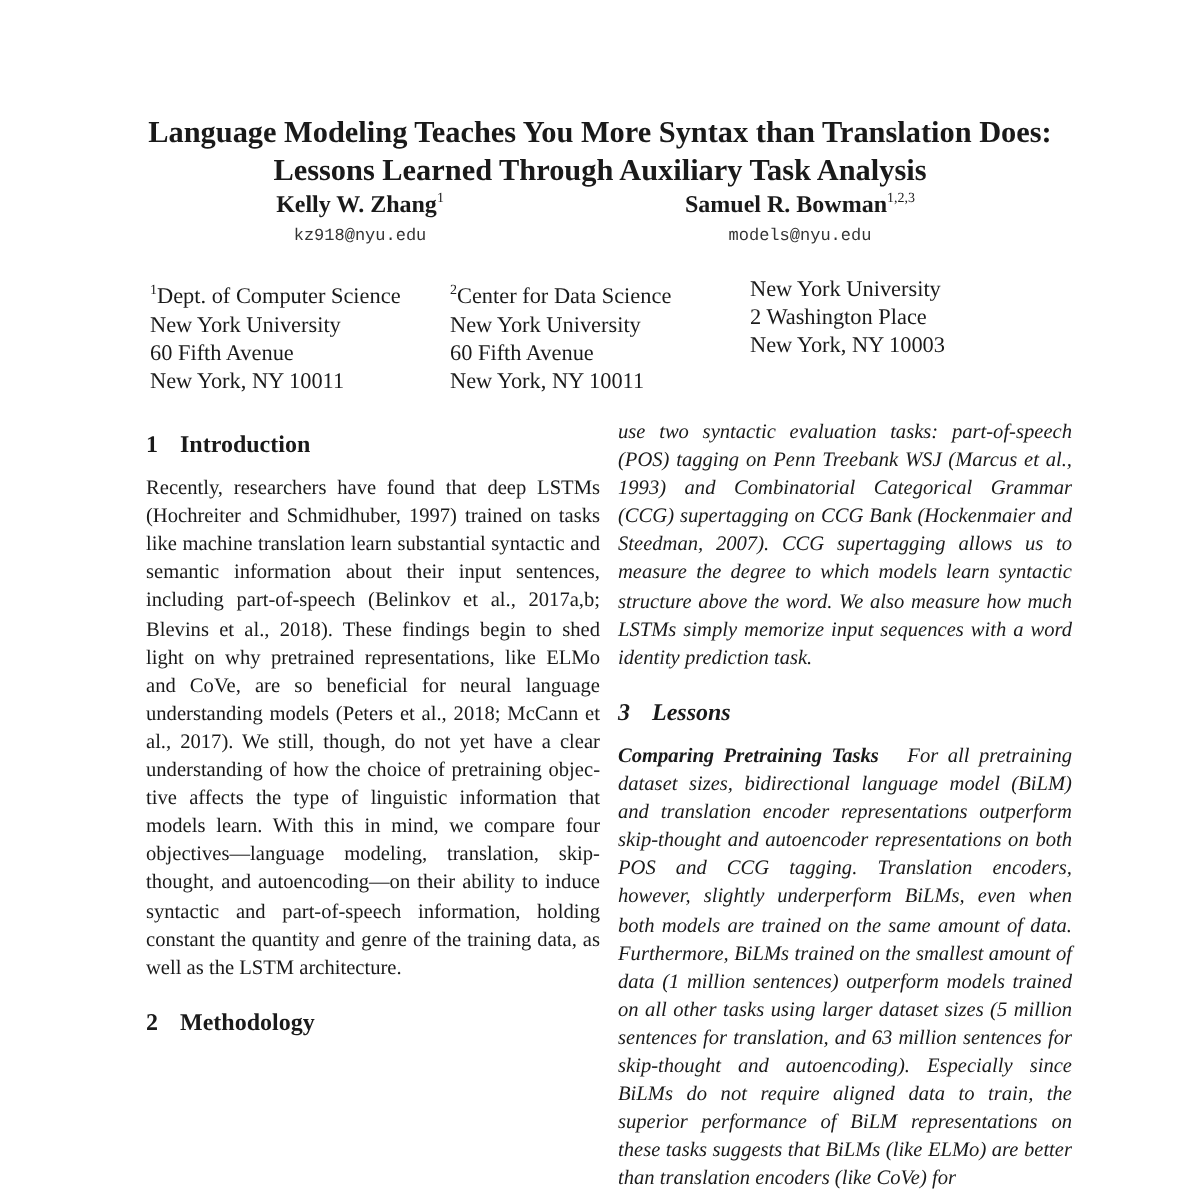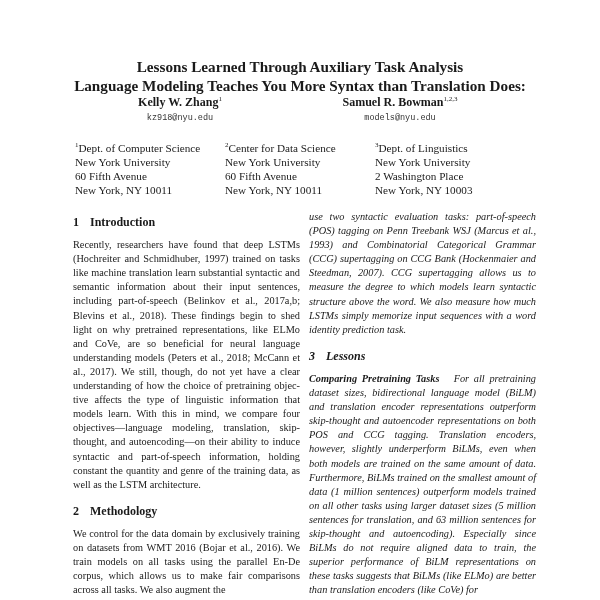--- a/index.html
+++ b/index.html
@@ -14,22 +14,22 @@
   .col p { margin: 0; }
   .h { font-weight: bold; font-size: 12px; margin: 0 0 9px 0; }
   .h .num { display: inline-block; width: 17px; }
   .runin { font-weight: bold; }
   .gap { height: 12px; }
 </style>
 </head>
 <body>
 
 <div class="title">
+  <div>Language Modeling Teaches You More Syntax than Translation Does:</div>
   <div>Lessons Learned Through Auxiliary Task Analysis</div>
-  <div>Language Modeling Teaches You More Syntax than Translation Does:</div>
 </div>
 
 <div class="author" style="left:110px;width:140px;">
   <span>Kelly W. Zhang</span><sup>1</sup>
 </div>
 <div class="email" style="left:110px;width:140px;">kz918@nyu.edu</div>
 
 <div class="author" style="left:320px;width:160px;">
   <span>Samuel R. Bowman</span><sup>1,2,3</sup>
 </div>
@@ -41,32 +41,30 @@
   <div>60 Fifth Avenue</div>
   <div>New York, NY 10011</div>
 </div>
 <div class="affil" style="left:225px;">
   <div><sup>2</sup><span>Center for Data Science</span></div>
   <div>New York University</div>
   <div>60 Fifth Avenue</div>
   <div>New York, NY 10011</div>
 </div>
 <div class="affil" style="left:375px;">
-  <div><sup>3</sup><span>Dept. of Linguistics</span></div>
   <div>New York University</div>
   <div>2 Washington Place</div>
   <div>New York, NY 10003</div>
 </div>
 
 <div class="col" style="left:73px; top:215px;">
   <div class="h"><span class="num">1</span><span>Introduction</span></div>
   <p>Recently, researchers have found that deep LSTMs (Hochreiter and Schmidhuber, 1997) trained on tasks like machine translation learn sub­stantial syntactic and semantic information about their input sentences, including part-of-speech (Belinkov et al., 2017a,b; Blevins et al., 2018). These findings begin to shed light on why pre­trained representations, like ELMo and CoVe, are so beneficial for neural language understanding models (Peters et al., 2018; McCann et al., 2017). We still, though, do not yet have a clear under­standing of how the choice of pretraining objec­tive affects the type of linguistic information that models learn.  With this in mind, we compare four objectives—language modeling, translation, skip-thought, and autoencoding—on their ability to induce syntactic and part-of-speech informa­tion, holding constant the quantity and genre of the training data, as well as the LSTM architecture.</p>
   <div class="gap"></div>
   <div class="h"><span class="num">2</span><span>Methodology</span></div>
-  <p>We control for the data domain by exclusively training on datasets from WMT 2016 (Bojar et al., 2016). We train models on all tasks using the par­allel En-De corpus, which allows us to make fair comparisons across all tasks. We also augment the</p>
 </div>
 
 <div class="col" style="left:309px; top:210px;font-style:italic;">
   <p>use two syntactic evaluation tasks: part-of-speech (POS) tagging on Penn Treebank WSJ (Marcus et al., 1993) and Combinatorial Categorical Gram­mar (CCG) supertagging on CCG Bank (Hocken­maier and Steedman, 2007).  CCG supertagging allows us to measure the degree to which models learn syntactic structure above the word. We also measure how much LSTMs simply memorize in­put sequences with a word identity prediction task.</p>
   <div class="gap"></div>
   <div class="h"><span class="num">3</span><span>Lessons</span></div>
   <p><span class="runin">Comparing Pretraining Tasks</span>&nbsp;&nbsp;&nbsp;<span>For all pretrain­ing dataset sizes, bidirectional language model (BiLM) and translation encoder representations outperform skip-thought and autoencoder repre­sentations on both POS and CCG tagging. Trans­lation encoders, however, slightly underperform BiLMs, even when both models are trained on the same amount of data.  Furthermore, BiLMs trained on the smallest amount of data (1 mil­lion sentences) outperform models trained on all other tasks using larger dataset sizes (5 million sentences for translation, and 63 million sentences for skip-thought and autoencoding).  Especially since BiLMs do not require aligned data to train, the superior performance of BiLM representations on these tasks suggests that BiLMs (like ELMo) are better than translation encoders (like CoVe) for</span></p>
 </div>
 
 </body></html>

